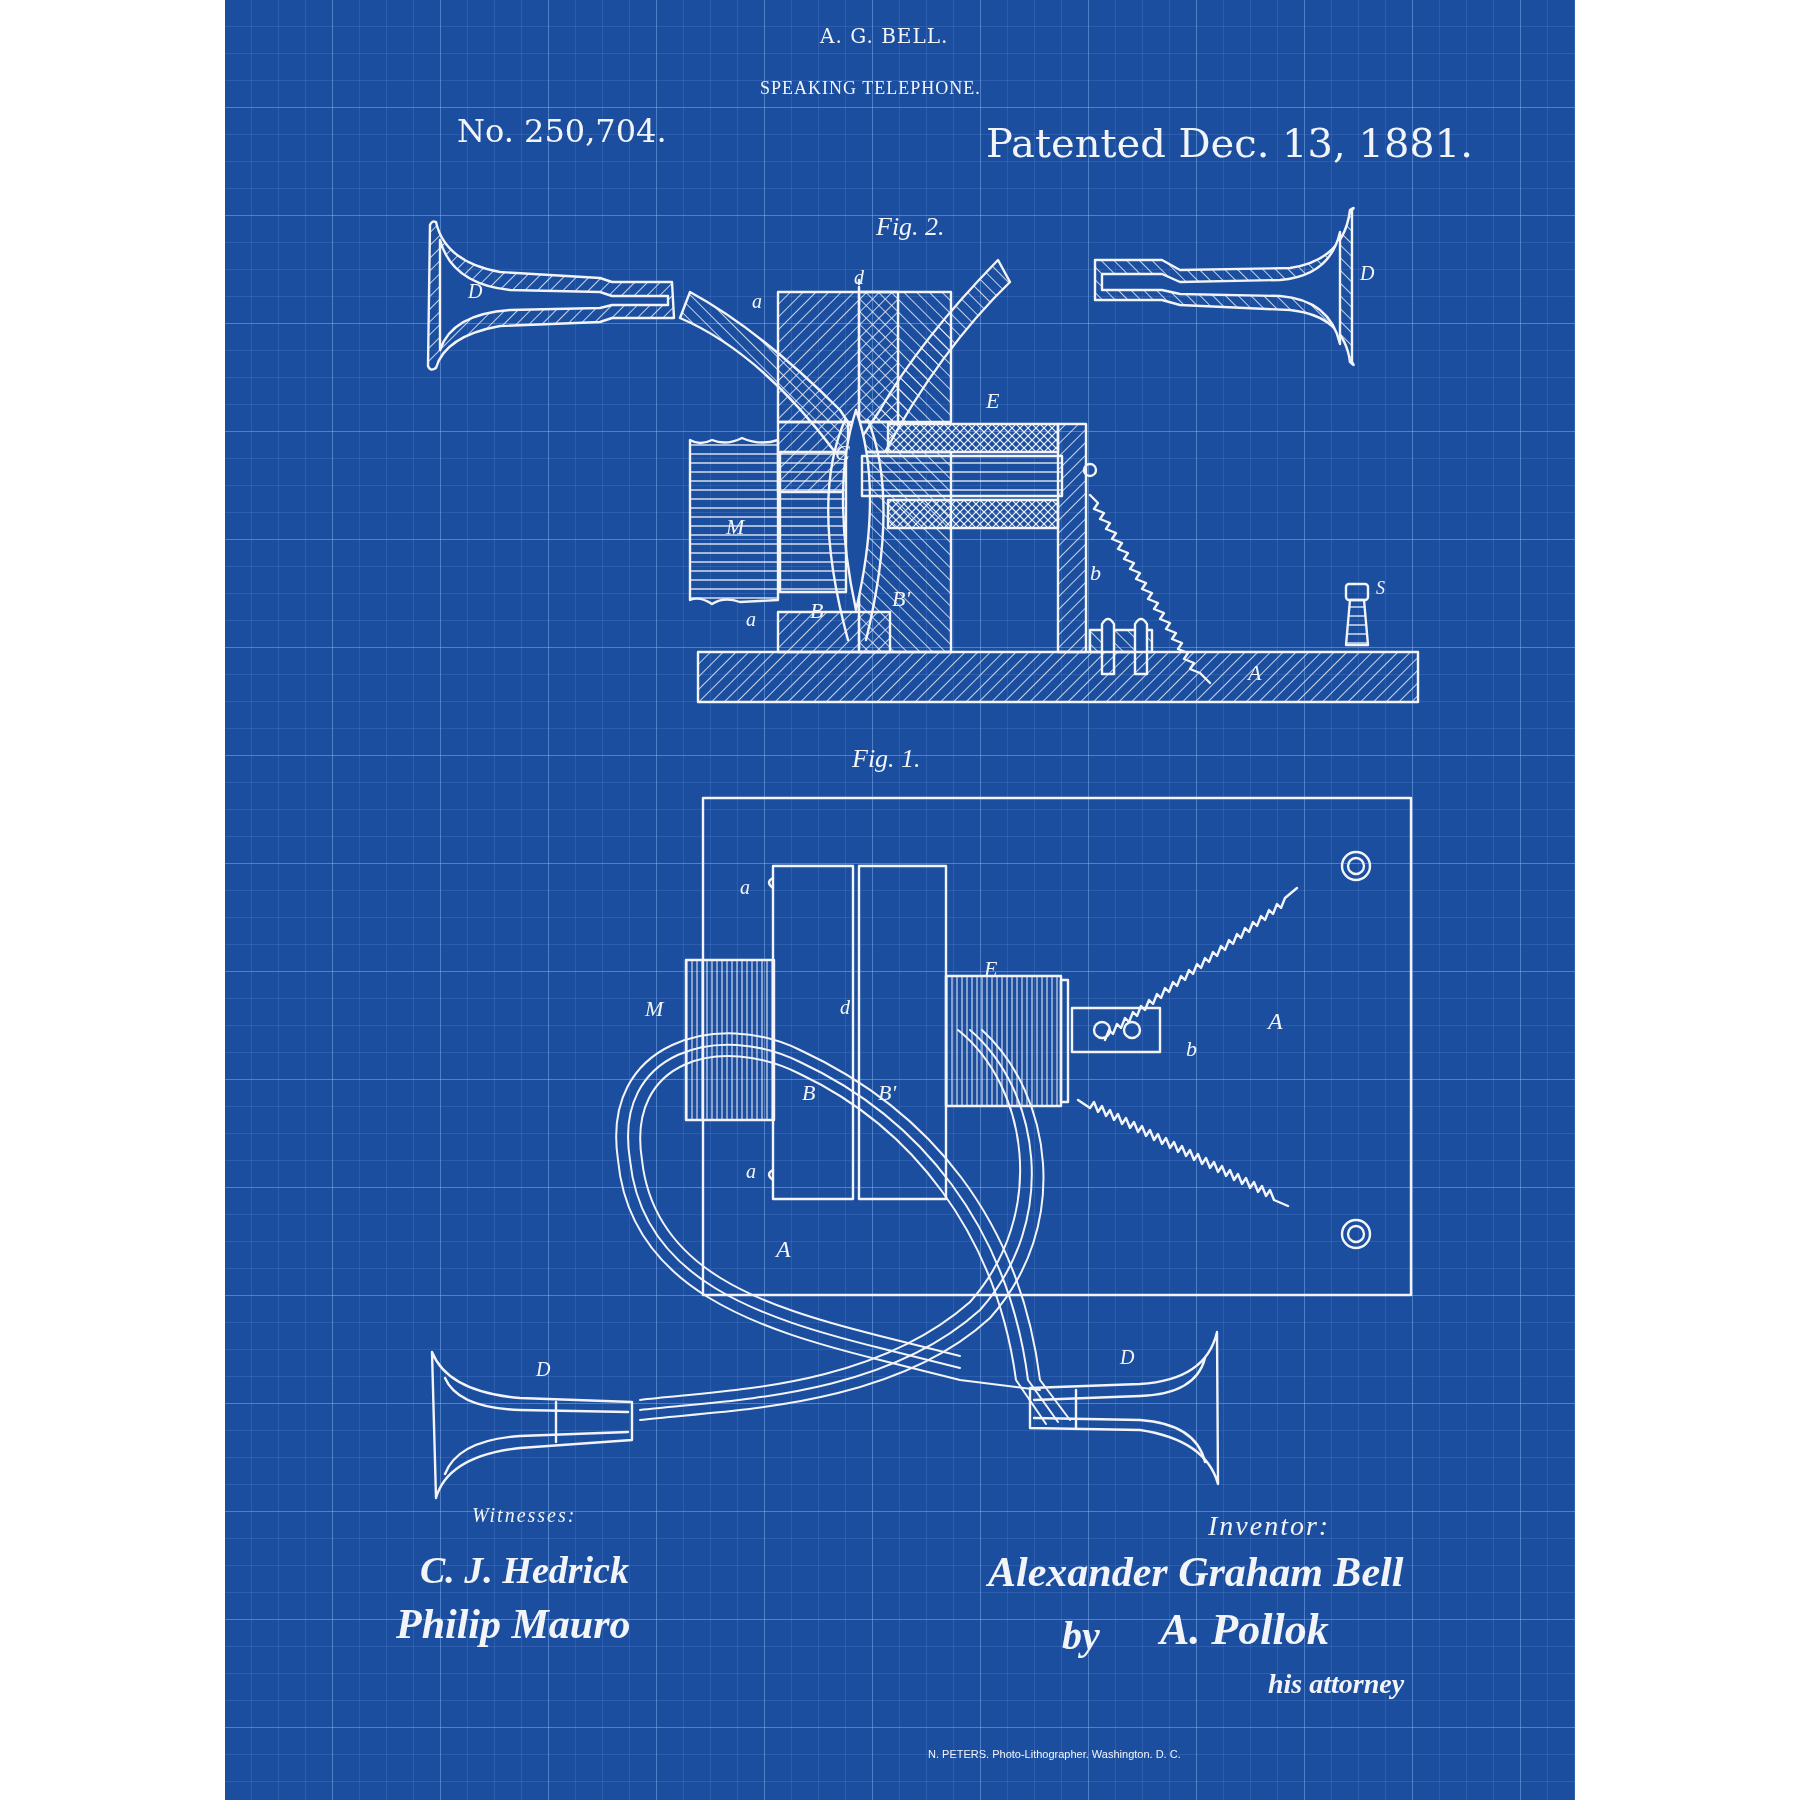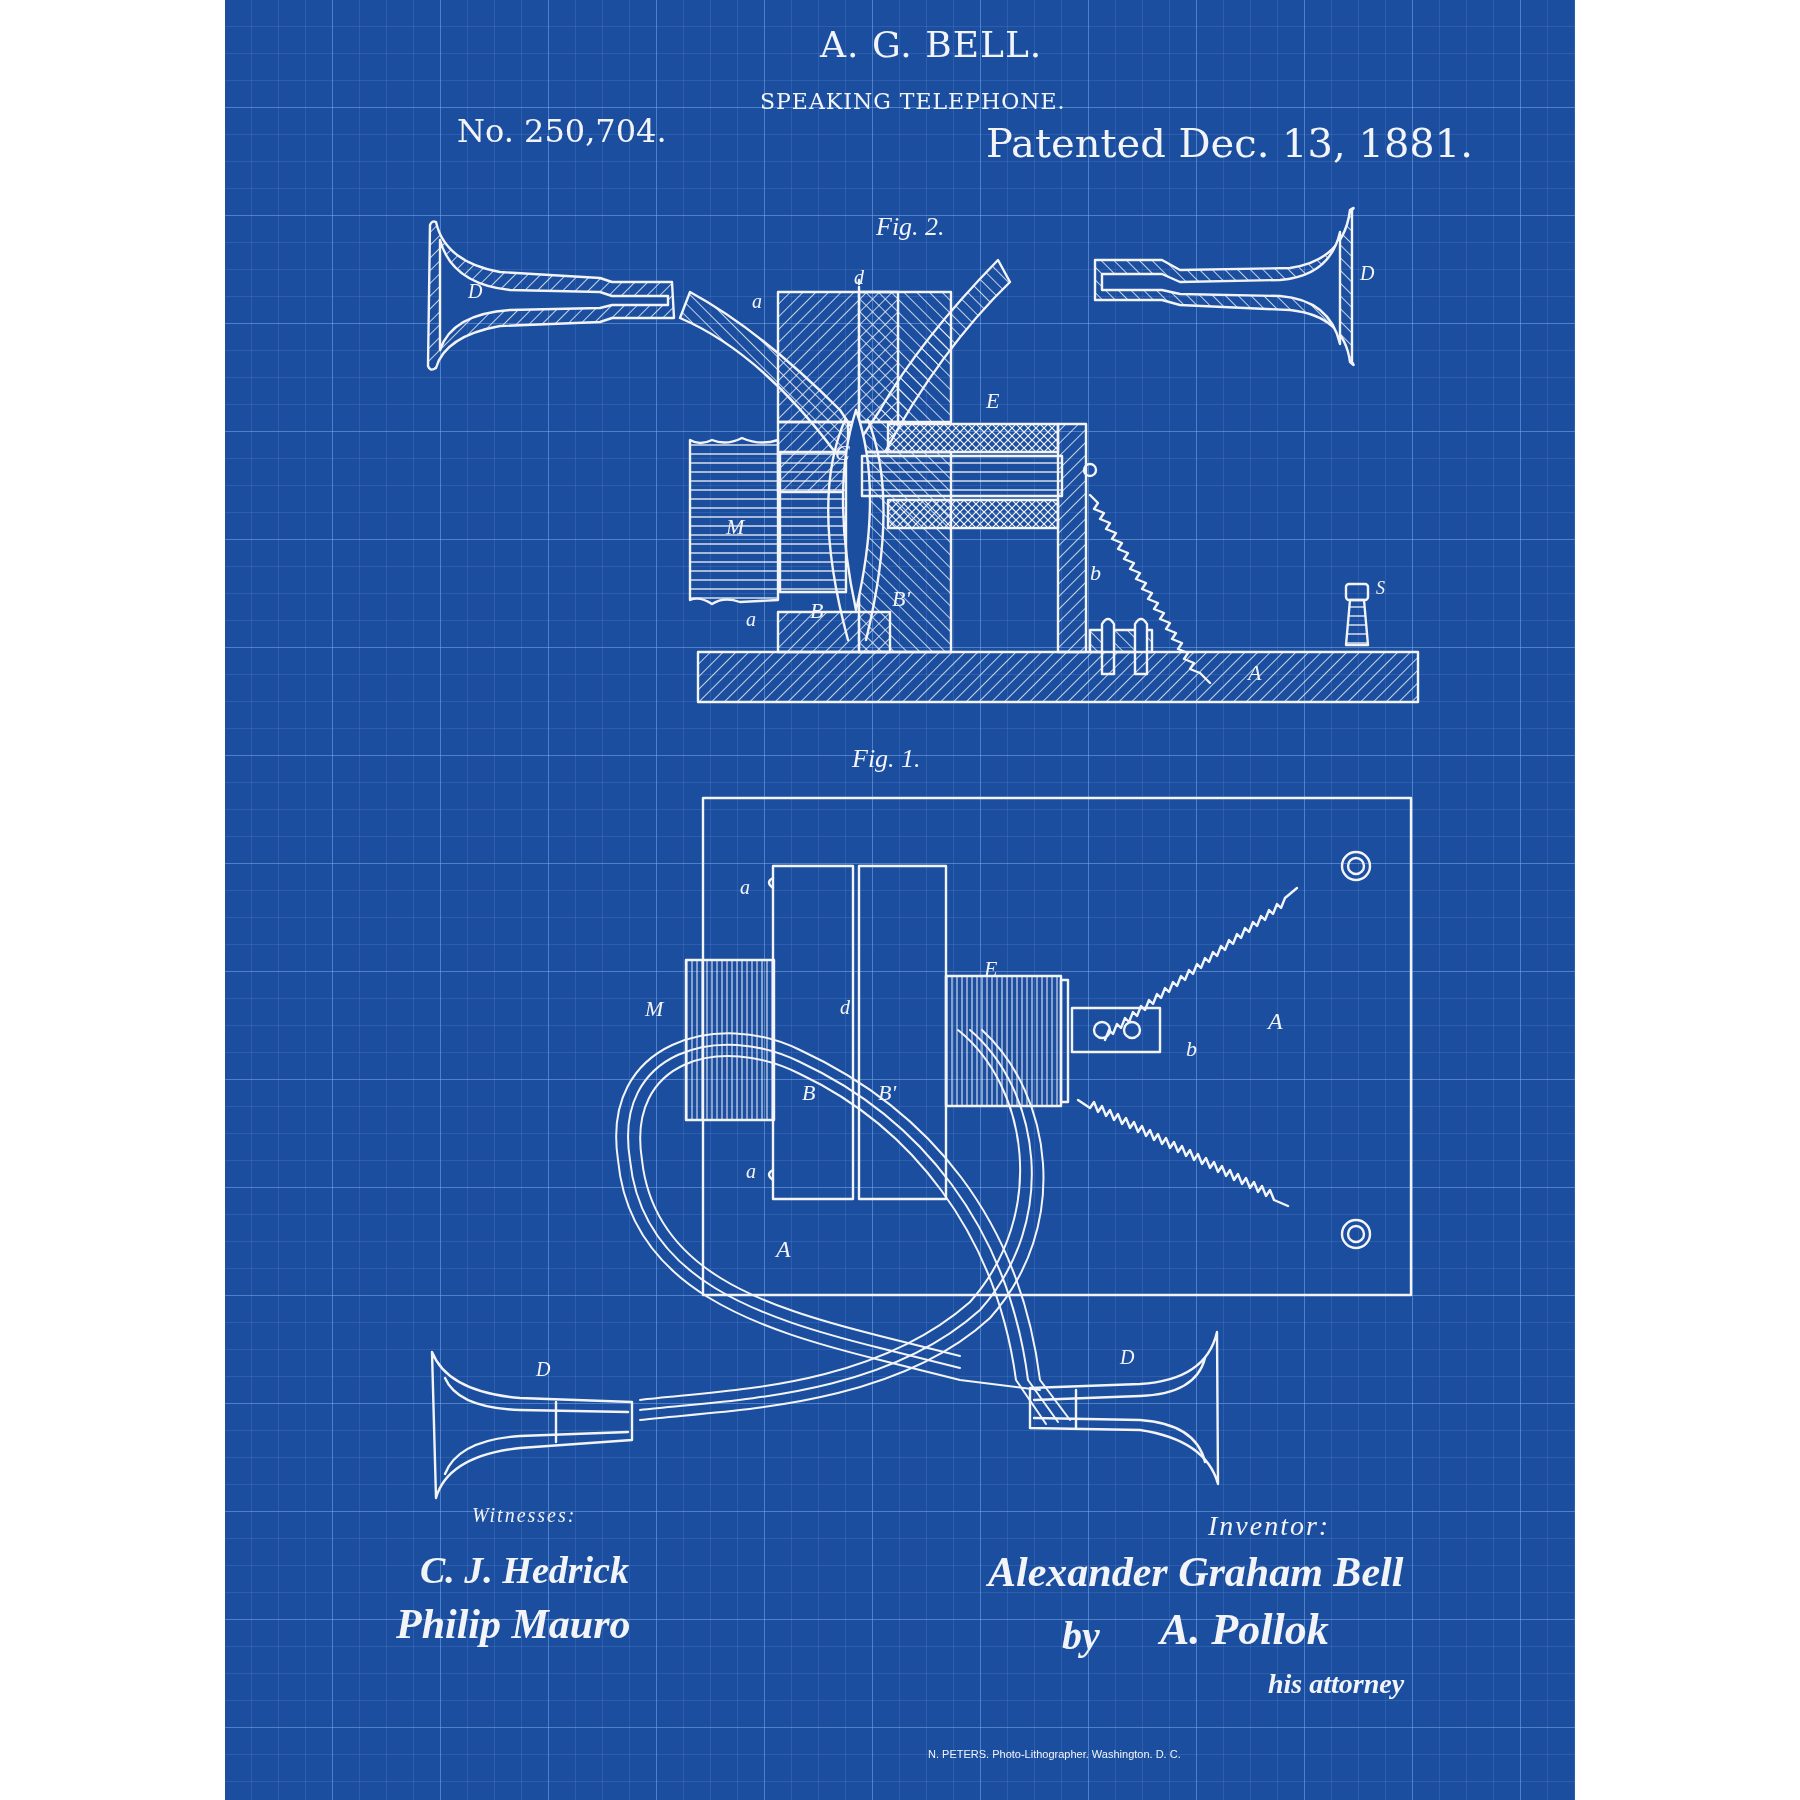--- a/index.html
+++ b/index.html
@@ -20,22 +20,22 @@
   .script { font-family:Liberation Serif, serif; font-style:italic; }
   .sans { font-family:"Liberation Sans", sans-serif; }
   svg.drawing { position:absolute; left:0; top:0; }
   svg.drawing * { vector-effect:non-scaling-stroke; }
 </style>
 </head>
 <body>
 
 <div class="sheet"></div>
 
-<div class="txt serif" style="left:820px; top:24px; font-size:36px; letter-spacing:1px;">A. G. BELL.</div>
-<div class="txt serif" style="left:760px; top:89px; font-size:22px; letter-spacing:1px;">SPEAKING TELEPHONE.</div>
+<div class="txt serif" style="left:820px; top:24px; font-size:20px; letter-spacing:1px;">A. G. BELL.</div>
+<div class="txt serif" style="left:760px; top:78px; font-size:18px; letter-spacing:1px;font-family:Liberation Serif, serif;">SPEAKING TELEPHONE.</div>
 <div class="txt serif" style="left:457px; top:112px; font-size:32px;text-align:right;">No. 250,704.</div>
 <div class="txt serif" style="left:986px; top:120px; font-size:40px;">Patented Dec. 13, 1881.</div>
 
 <svg class="drawing" width="1800" height="1800" viewBox="0 0 1800 1800">
   <defs>
     <pattern id="hatch" patternUnits="userSpaceOnUse" width="9" height="9" patternTransform="rotate(45)">
       <line x1="0" y1="0" x2="0" y2="9" stroke="#f2f4f8" stroke-width="1.6"></line>
     </pattern>
     <pattern id="hatch2" patternUnits="userSpaceOnUse" width="9" height="9" patternTransform="rotate(-45)">
       <line x1="0" y1="0" x2="0" y2="9" stroke="#f2f4f8" stroke-width="1.6"></line>

